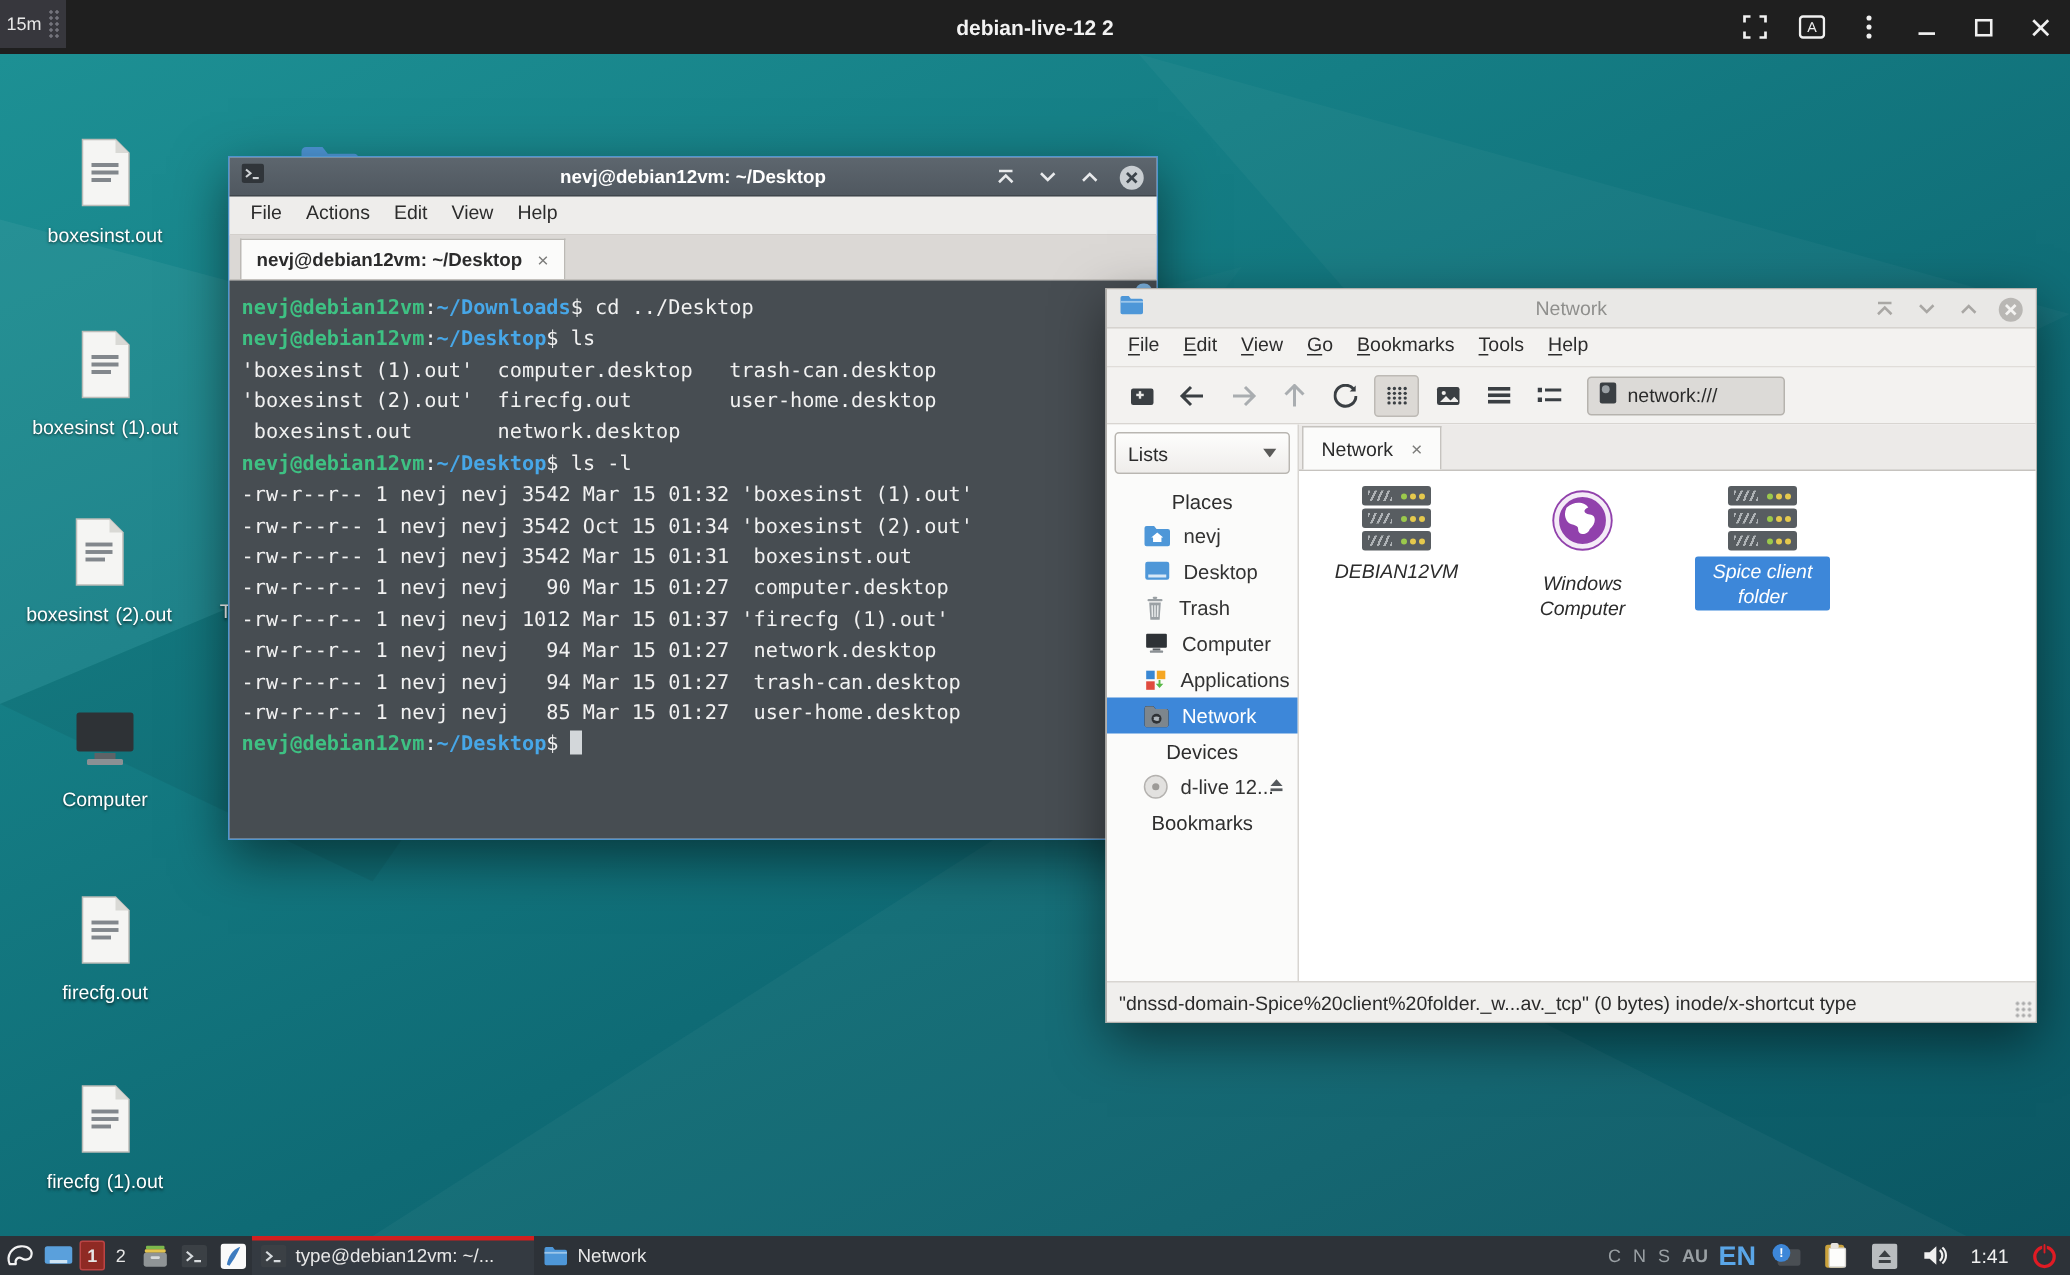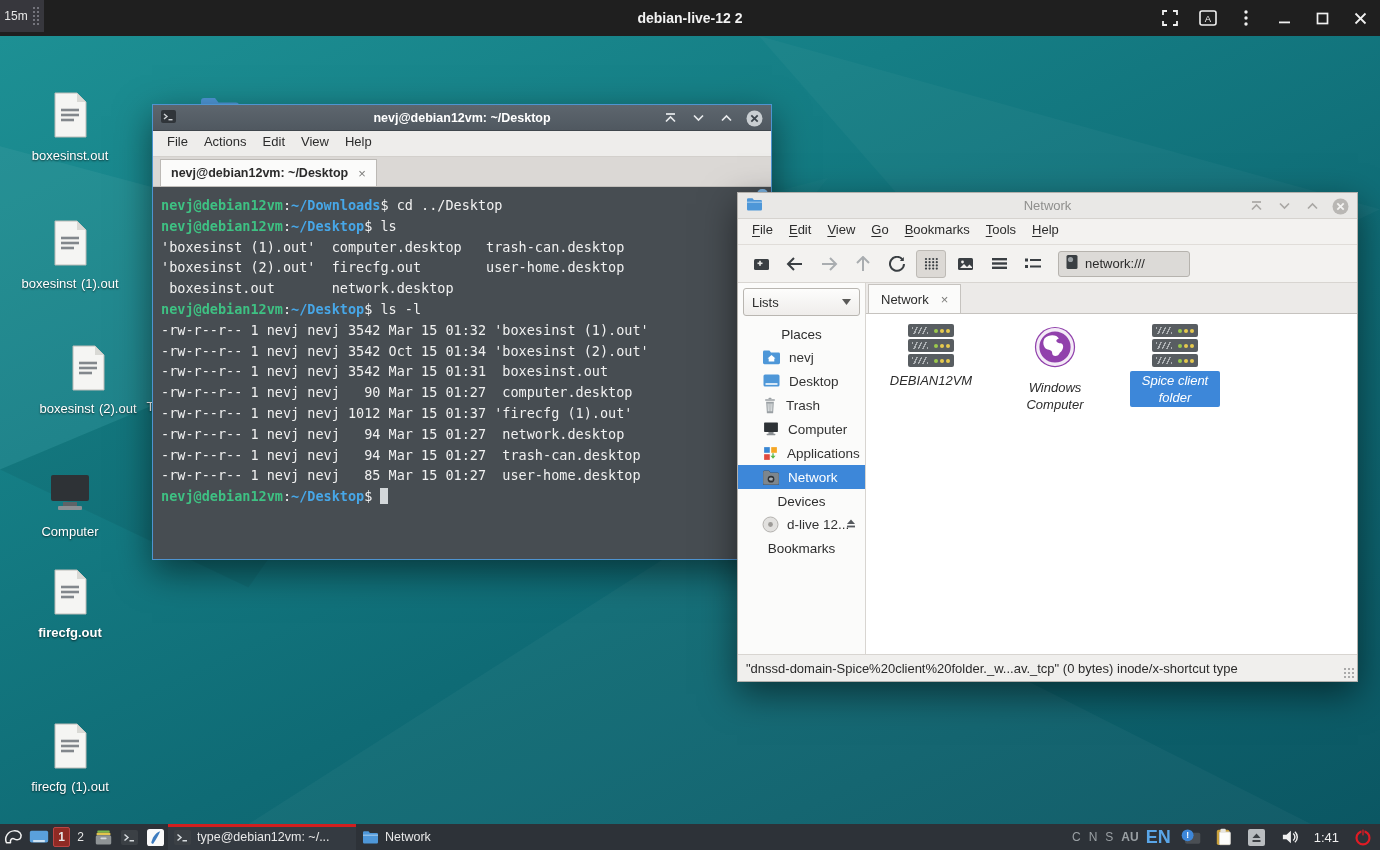--- a/index.html
+++ b/index.html
@@ -177,41 +177,41 @@
             <path d="M7 2 h22 l9 9 v35 h-31 z" fill="#f5f5f3" stroke="#bcbcb8"></path>
             <path d="M29 2 l9 9 h-9 z" fill="#d9d9d5"></path>
             <g stroke="#82878c" stroke-width="2.6">
               <line x1="13" y1="19" x2="31" y2="19"></line>
               <line x1="13" y1="24" x2="31" y2="24"></line>
               <line x1="13" y1="29" x2="26" y2="29"></line>
             </g>
           </svg></span>
         <div class="dlabel">boxesinst (1).out</div>
       </div>
-      <div class="dicon" style="left: 28px; top: 308px;">
+      <div class="dicon" style="left: 6px; top: 308px;">
         <span><svg width="44" height="48" viewBox="0 0 44 48">
             <path d="M7 2 h22 l9 9 v35 h-31 z" fill="#f5f5f3" stroke="#bcbcb8"></path>
             <path d="M29 2 l9 9 h-9 z" fill="#d9d9d5"></path>
             <g stroke="#82878c" stroke-width="2.6">
               <line x1="13" y1="19" x2="31" y2="19"></line>
               <line x1="13" y1="24" x2="31" y2="24"></line>
               <line x1="13" y1="29" x2="26" y2="29"></line>
             </g>
           </svg></span>
         <div class="dlabel">boxesinst (2).out</div>
       </div>
       <div class="dicon" style="left: 10px; top: 435px;">
         <span><svg width="48" height="44" viewBox="0 0 48 44">
             <rect x="5" y="4" width="38" height="26" rx="2" fill="#2e3236"></rect>
             <rect x="17" y="31" width="14" height="4" fill="#5e6367"></rect>
             <rect x="12" y="35" width="24" height="4" rx="1" fill="#8b9094"></rect>
           </svg></span>
         <div class="dlabel">Computer</div>
       </div>
-      <div class="dicon" style="left: 10px; top: 532px; font-weight: bold;">
+      <div class="dicon" style="left: 10px; top: 560px;">
         <span><svg width="44" height="48" viewBox="0 0 44 48">
             <path d="M7 2 h22 l9 9 v35 h-31 z" fill="#f5f5f3" stroke="#bcbcb8"></path>
             <path d="M29 2 l9 9 h-9 z" fill="#d9d9d5"></path>
             <g stroke="#82878c" stroke-width="2.6">
               <line x1="13" y1="19" x2="31" y2="19"></line>
               <line x1="13" y1="24" x2="31" y2="24"></line>
               <line x1="13" y1="29" x2="26" y2="29"></line>
             </g>
           </svg></span>
         <div class="dlabel">firecfg.out</div>

